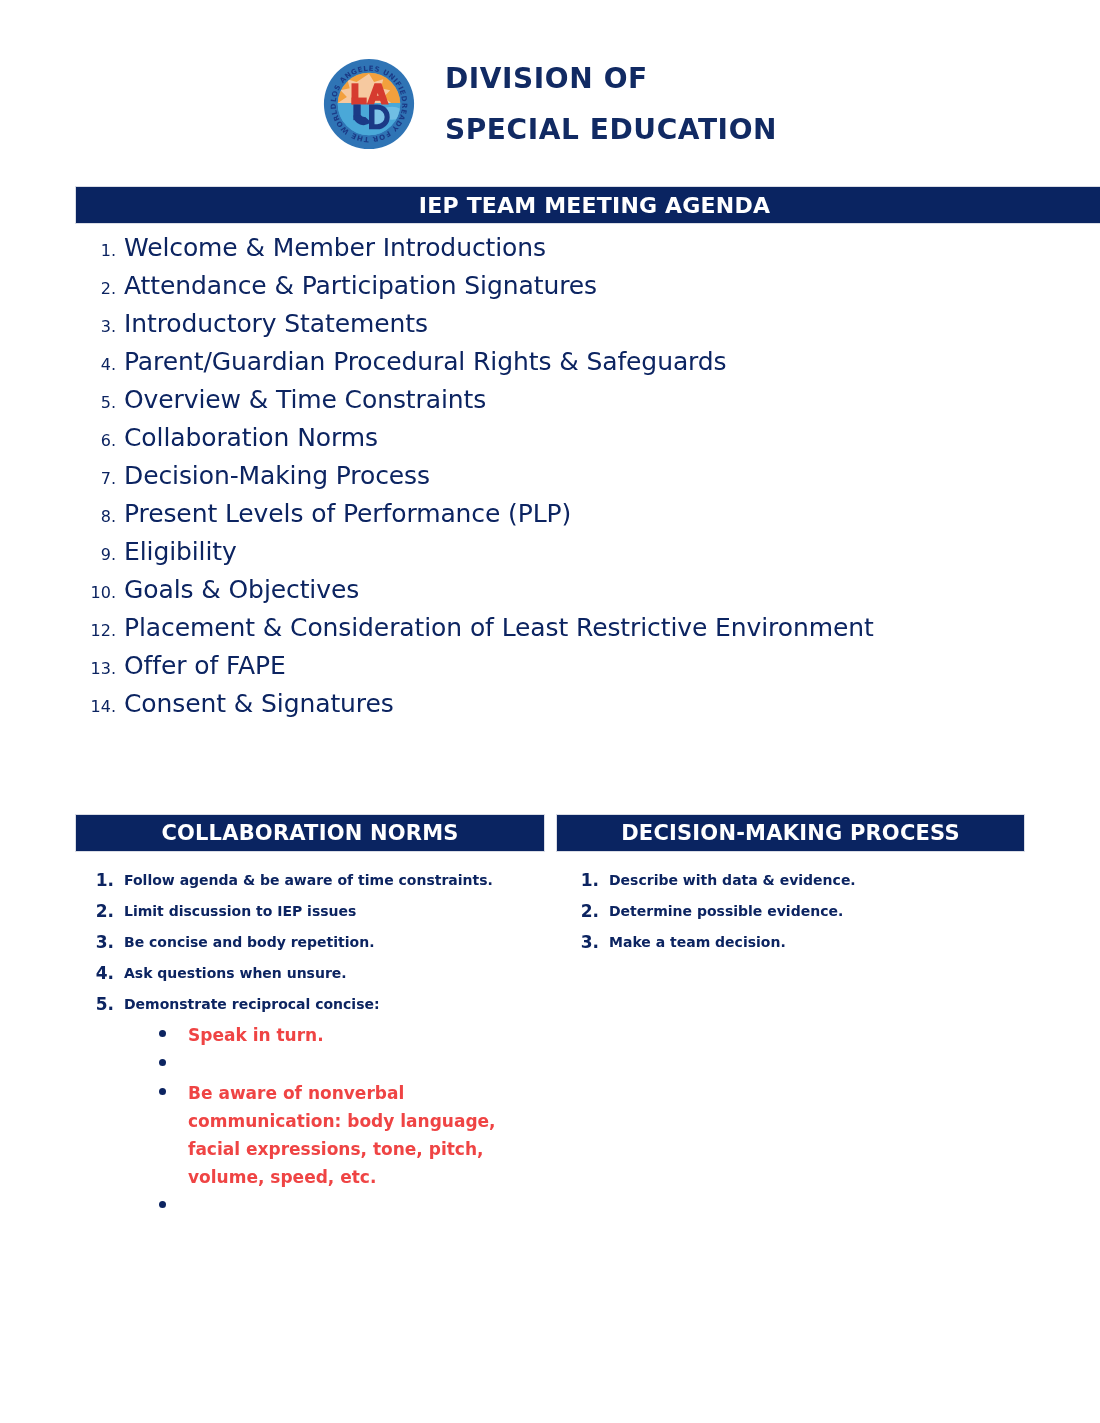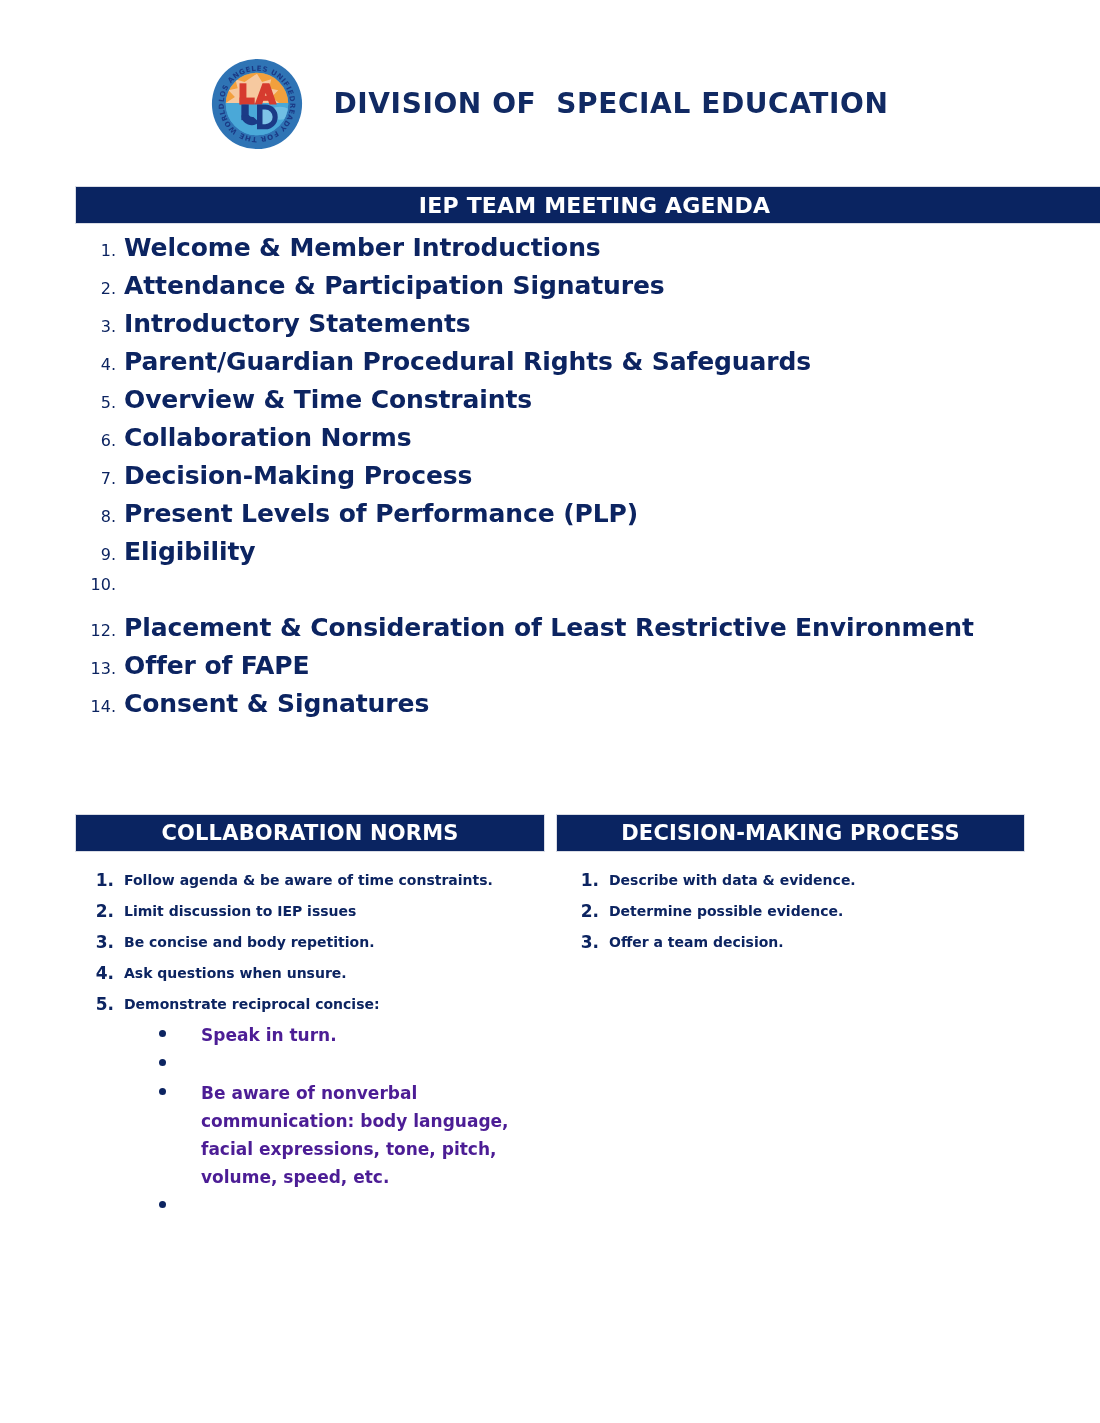--- a/index.html
+++ b/index.html
@@ -31,20 +31,21 @@
     gap: 30px;
   }
   .logo {
     width: 92px;
     height: 92px;
     flex: 0 0 auto;
     display: block;
   }
   .org-title {
     display: flex;
+    flex-direction: column;
     justify-content: center;
     gap: 20px;
   }
   .org-title .line {
     font-family: "DejaVu Sans", "Liberation Sans", sans-serif;
     font-weight: bold;
     font-size: 28px;
     letter-spacing: 0.6px;
     color: #112a63;
     line-height: 1.12;
@@ -98,21 +99,21 @@
     flex: 0 0 48px;
     text-align: right;
     padding-right: 8px;
     font-size: 16px;
     font-weight: normal;
     color: #0c2461;
     box-sizing: border-box;
   }
   .agenda-text {
     font-size: 25px;
-    font-weight: bold;
+    font-weight: normal;
     color: #0c2461;
     letter-spacing: -0.1px;
     white-space: nowrap;
   }
 
   
   .col-left {
     position: absolute;
     left: 76px; top: 866px;
     width: 468px;
@@ -166,23 +167,22 @@
     border-radius: 50%;
     background: #0c2461;
     vertical-align: middle;
     position: relative;
     top: -2px;
   }
   .bullet-body {
     font-size: 17px;
     font-weight: bold;
     line-height: 28px;
-    color: #4c1d95;
+    color: #ef4444;
     max-width: 330px;
-    margin-left: 13px;
   }
 </style>
 </head>
 <body>
 
 <div class="masthead">
   <div class="masthead-inner">
 
     <svg class="logo" viewBox="0 0 200 200">
       <defs>
@@ -266,20 +266,21 @@
   <div class="agenda-row">
       <span class="agenda-num">8.</span>
       <span class="agenda-text">Present Levels of Performance (PLP)</span>
     </div>
   <div class="agenda-row">
       <span class="agenda-num">9.</span>
       <span class="agenda-text">Eligibility</span>
     </div>
   <div class="agenda-row">
       <span class="agenda-num">10.</span>
+      <span class="agenda-text">Goals &amp; Objectives</span>
     </div>
   <div class="agenda-row">
       <span class="agenda-num">12.</span>
       <span class="agenda-text">Placement &amp; Consideration of Least Restrictive Environment</span>
     </div>
   <div class="agenda-row">
       <span class="agenda-num">13.</span>
       <span class="agenda-text">Offer of FAPE</span>
     </div>
   <div class="agenda-row">
@@ -335,15 +336,15 @@
   <div class="num-row">
       <span class="num-marker">1.</span>
       <span class="num-body">Describe with data &amp; evidence.</span>
     </div>
   <div class="num-row">
       <span class="num-marker">2.</span>
       <span class="num-body">Determine possible evidence.</span>
     </div>
   <div class="num-row">
       <span class="num-marker">3.</span>
-      <span class="num-body">Offer a team decision.</span>
+      <span class="num-body">Make a team decision.</span>
     </div>
 </div>
 
 </body></html>

